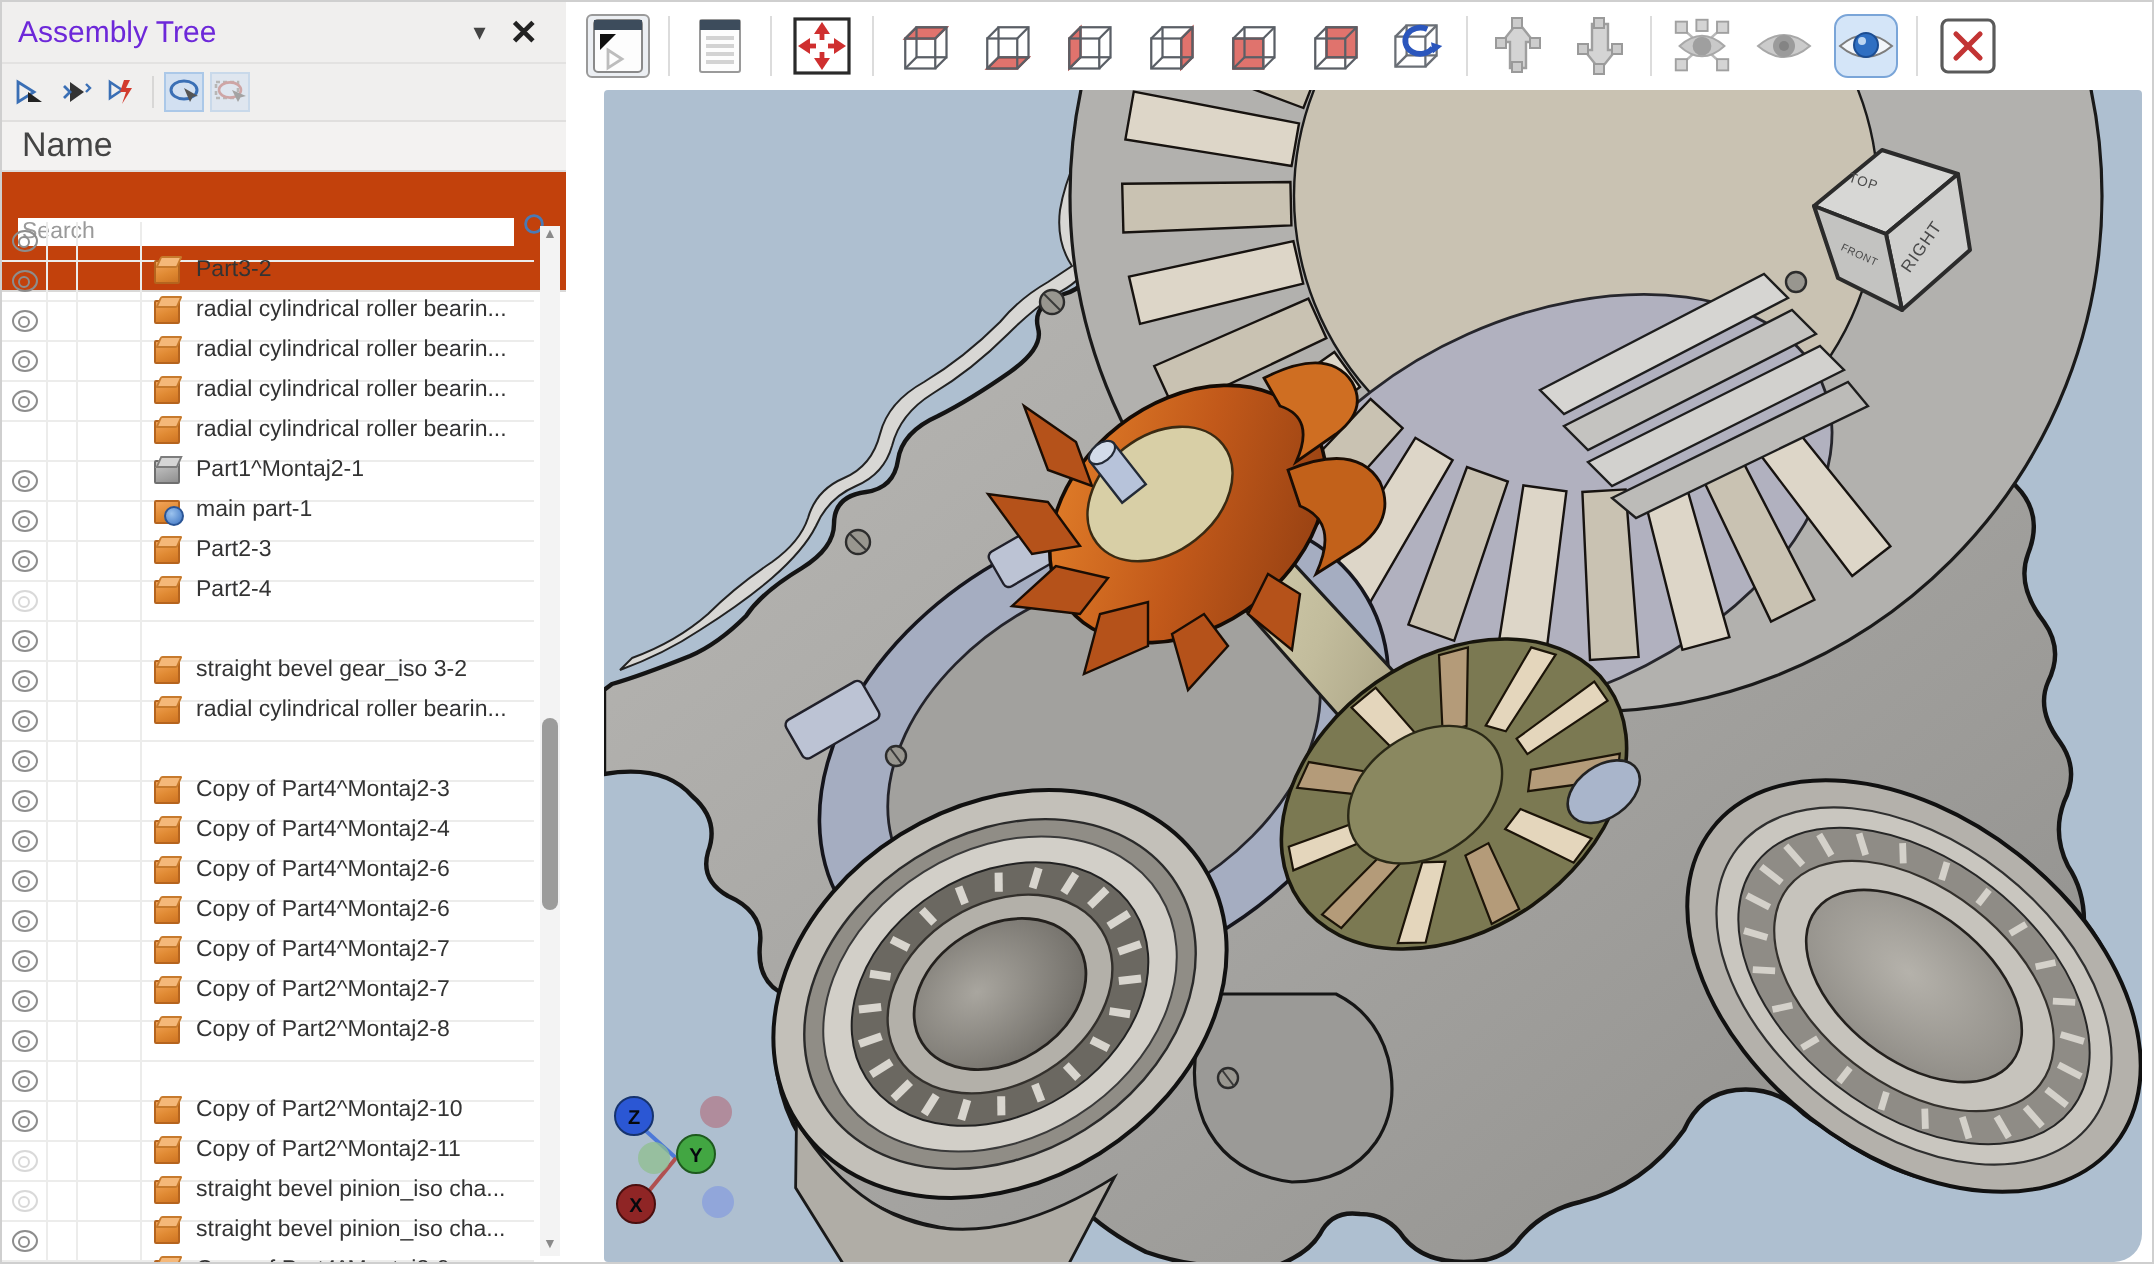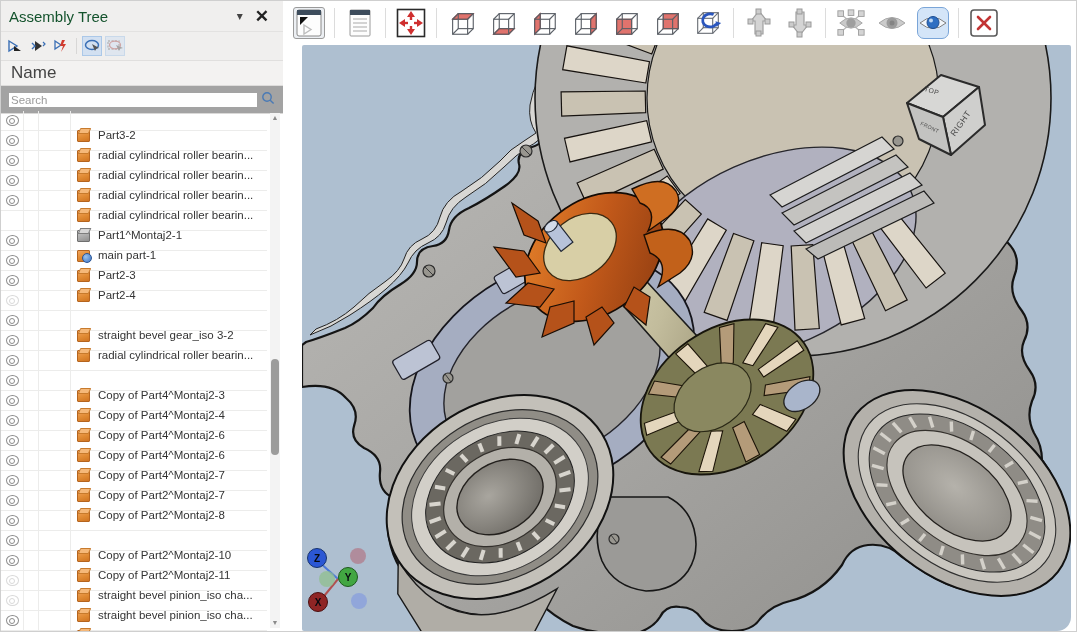--- a/index.html
+++ b/index.html
@@ -1,30 +1,30 @@
 <!DOCTYPE html>
 <html><head>
 <meta charset="utf-8">
 <style>
   html,body{margin:0;padding:0;background:#e8e8e8;}
   .app{position:relative;width:1077px;height:632px;background:#ffffff;overflow:hidden;
        font-family:"Liberation Sans","DejaVu Sans",sans-serif;box-sizing:border-box;border:1px solid #cfcfcf;}
   
   .panel{position:absolute;left:0;top:0;bottom:0;width:282px;background:#fff;}
   .panel-header{height:30px;background:#f0efee;display:flex;align-items:center;padding:0 8px;border-bottom:1px solid #e3e2e1;}
-  .panel-title{font-size:15px;color:#14532d;flex:1;}
+  .panel-title{font-size:15px;color:#6d28d9;flex:1;}
   .hdr-btn{background:none;border:none;cursor:pointer;padding:2px 6px;color:#444;font-size:12px;}
   .hdr-close{font-size:17px;color:#222;font-weight:bold;}
   .mini-toolbar{height:28px;background:#f0efee;display:flex;align-items:center;gap:3px;padding:0 4px;border-bottom:1px solid #e0dfde;}
   .mini-btn{width:20px;height:20px;border:1px solid transparent;background:transparent;padding:1px;display:flex;align-items:center;justify-content:center;cursor:pointer;}
   .mini-btn.pressed{background:#d2e0f1;border-color:#abc8e8;}
   .mini-btn.dim{opacity:.55;}
   .mini-sep{width:1px;height:16px;background:#d8d7d6;margin:0 2px;}
   .name-row{height:24px;background:#f3f2f1;border-bottom:1px solid #dddcdb;display:flex;align-items:center;padding:0 10px;font-size:17px;color:#444;}
-  .search-row{height:27px;border-bottom:1px solid #dad9d8;display:flex;align-items:center;padding:0 8px;gap:4px;background:#a3a3a3;}
+  .search-row{height:27px;border-bottom:1px solid #dad9d8;display:flex;align-items:center;padding:16px 8px;gap:4px;background:#c2410c;}
   .search-input{flex:1;border:none;outline:none;font-size:11.5px;color:#333;font-family:inherit;}
   .search-input::placeholder{color:#9a9a9a;}
   
   .tree{position:absolute;left:0;top:110px;bottom:0;right:16px;overflow:hidden;}
   .trow{height:19px;border-bottom:1px solid #ececeb;display:flex;align-items:center;font-size:11.5px;color:#333;}
   .cell-eye{width:22px;display:flex;align-items:center;justify-content:center;border-right:1px solid #ececeb;height:100%;}
   .gcell{width:14px;height:100%;border-right:1px solid #ececeb;}
   .gcell3{width:31px;}
   .cell-main{flex:1;height:100%;display:flex;align-items:center;gap:8px;padding-left:6px;margin-top:28px;}
   .eye{width:13px;height:11px;position:relative;}

